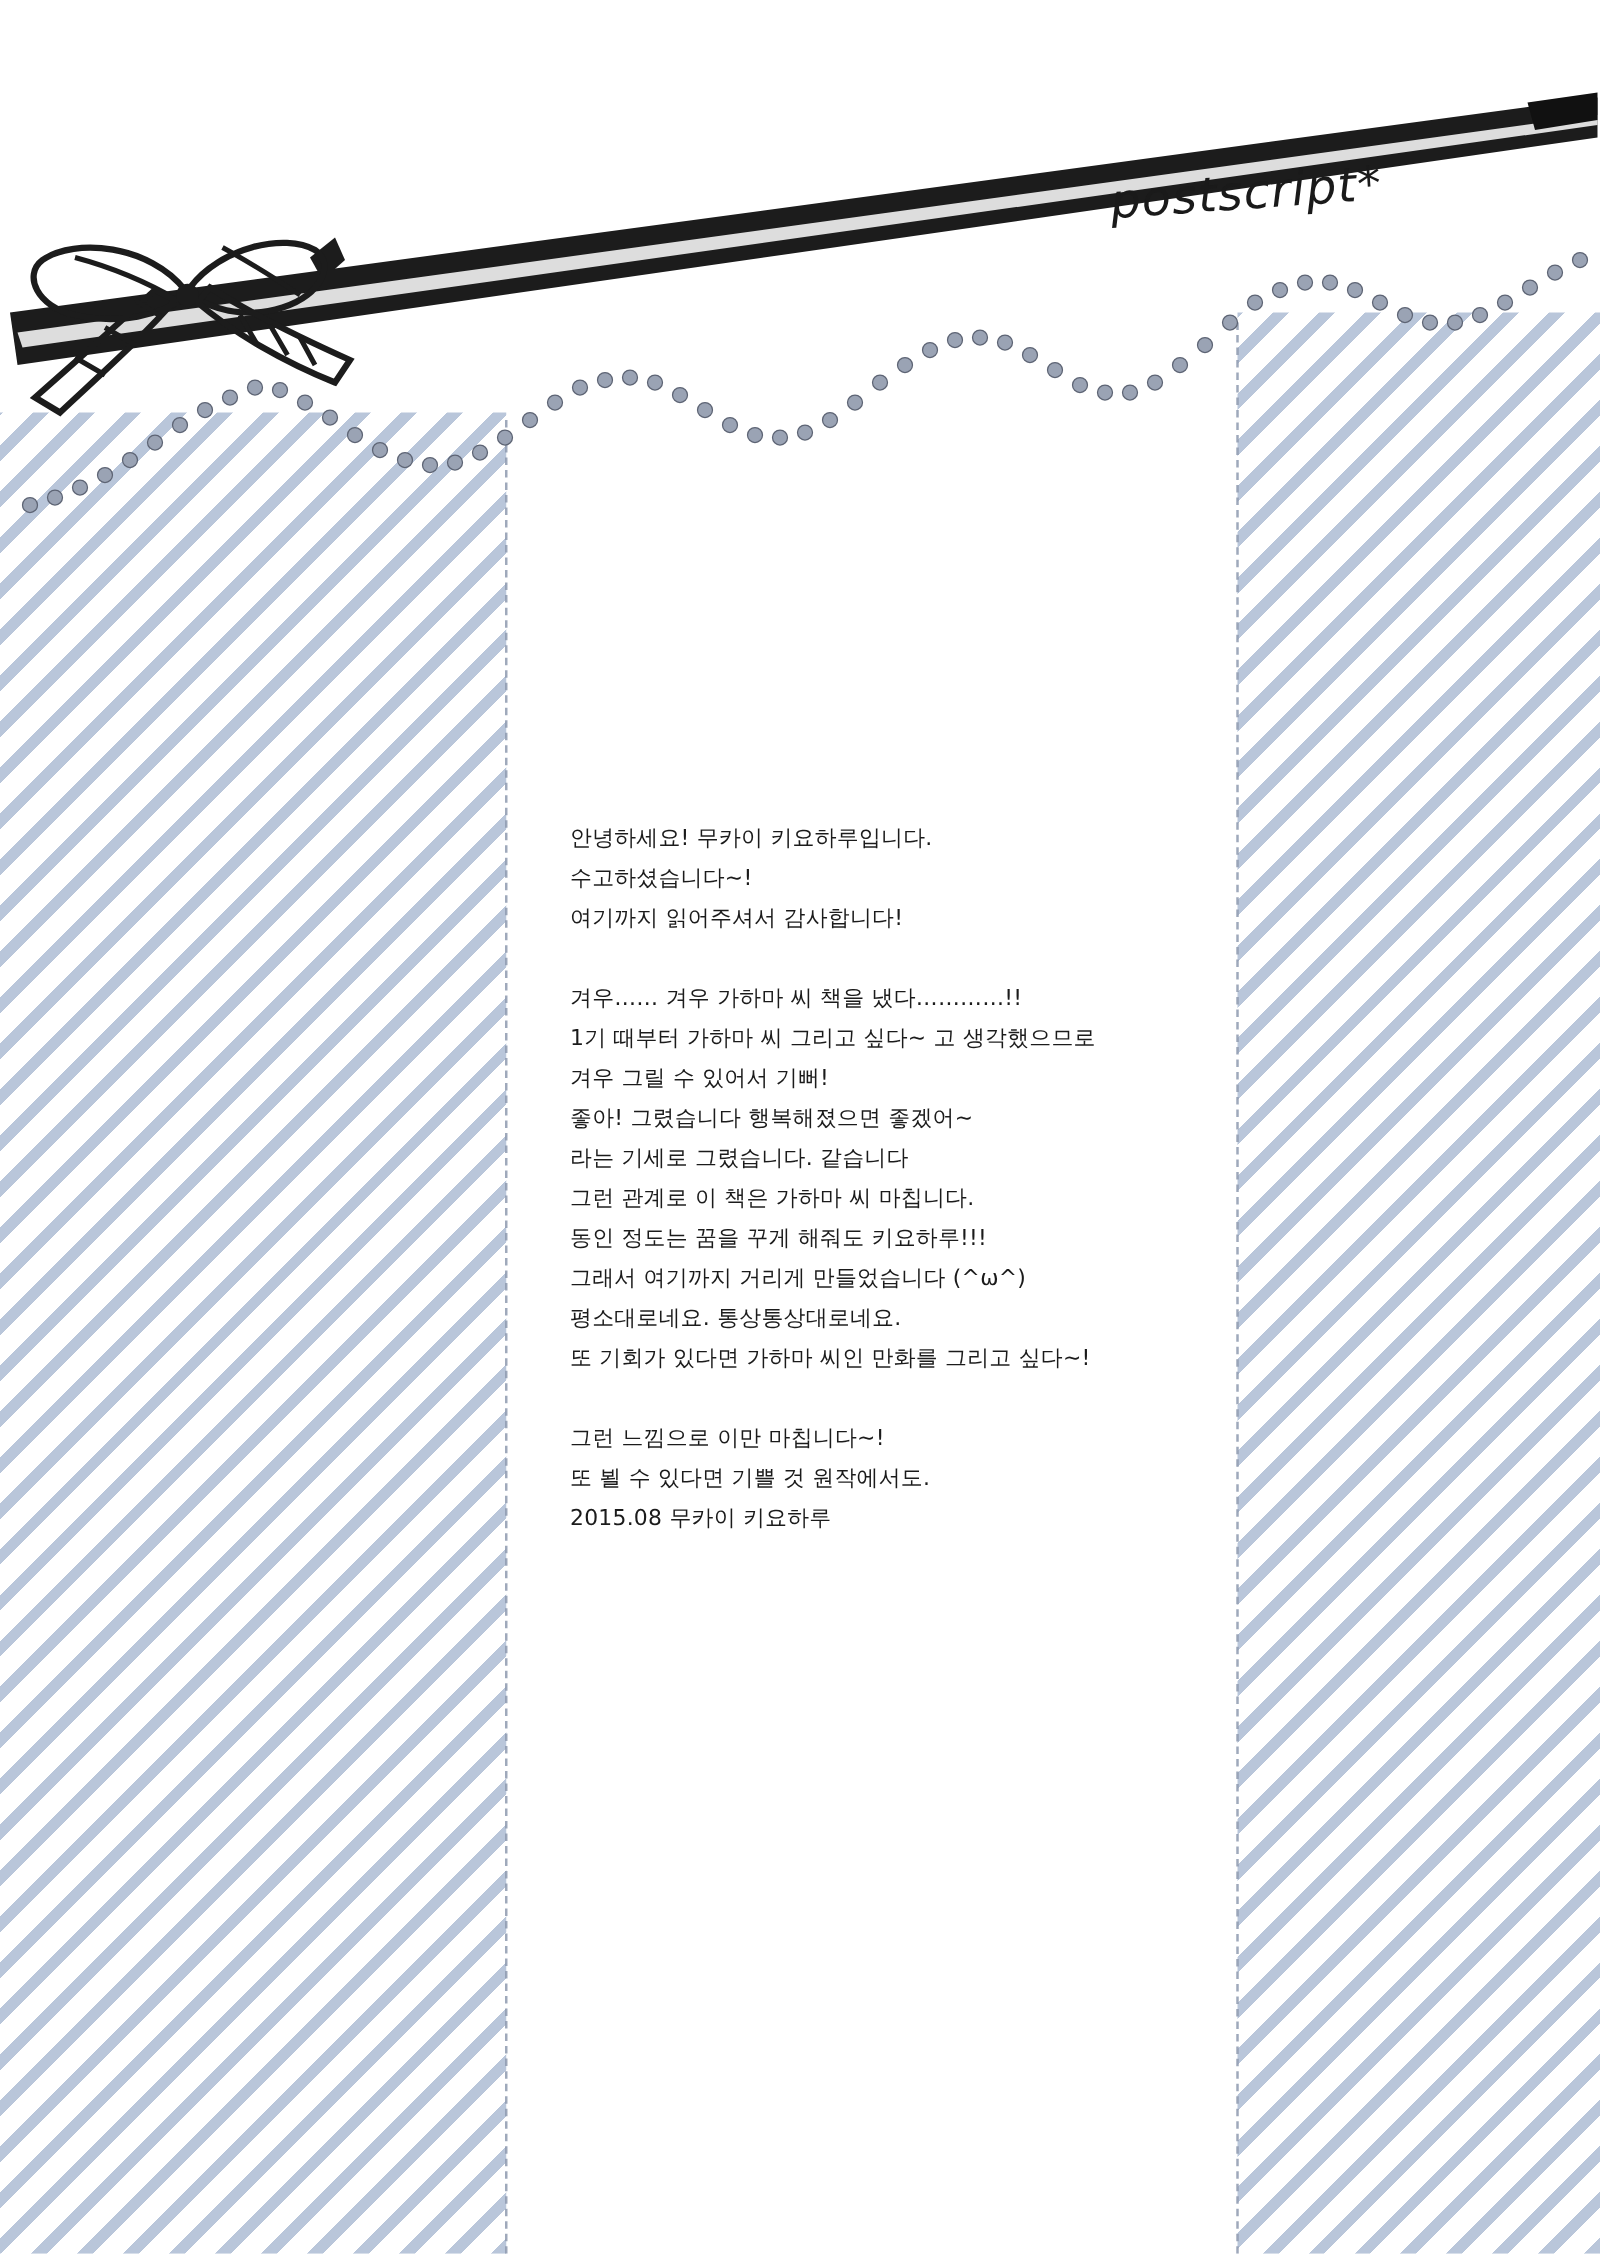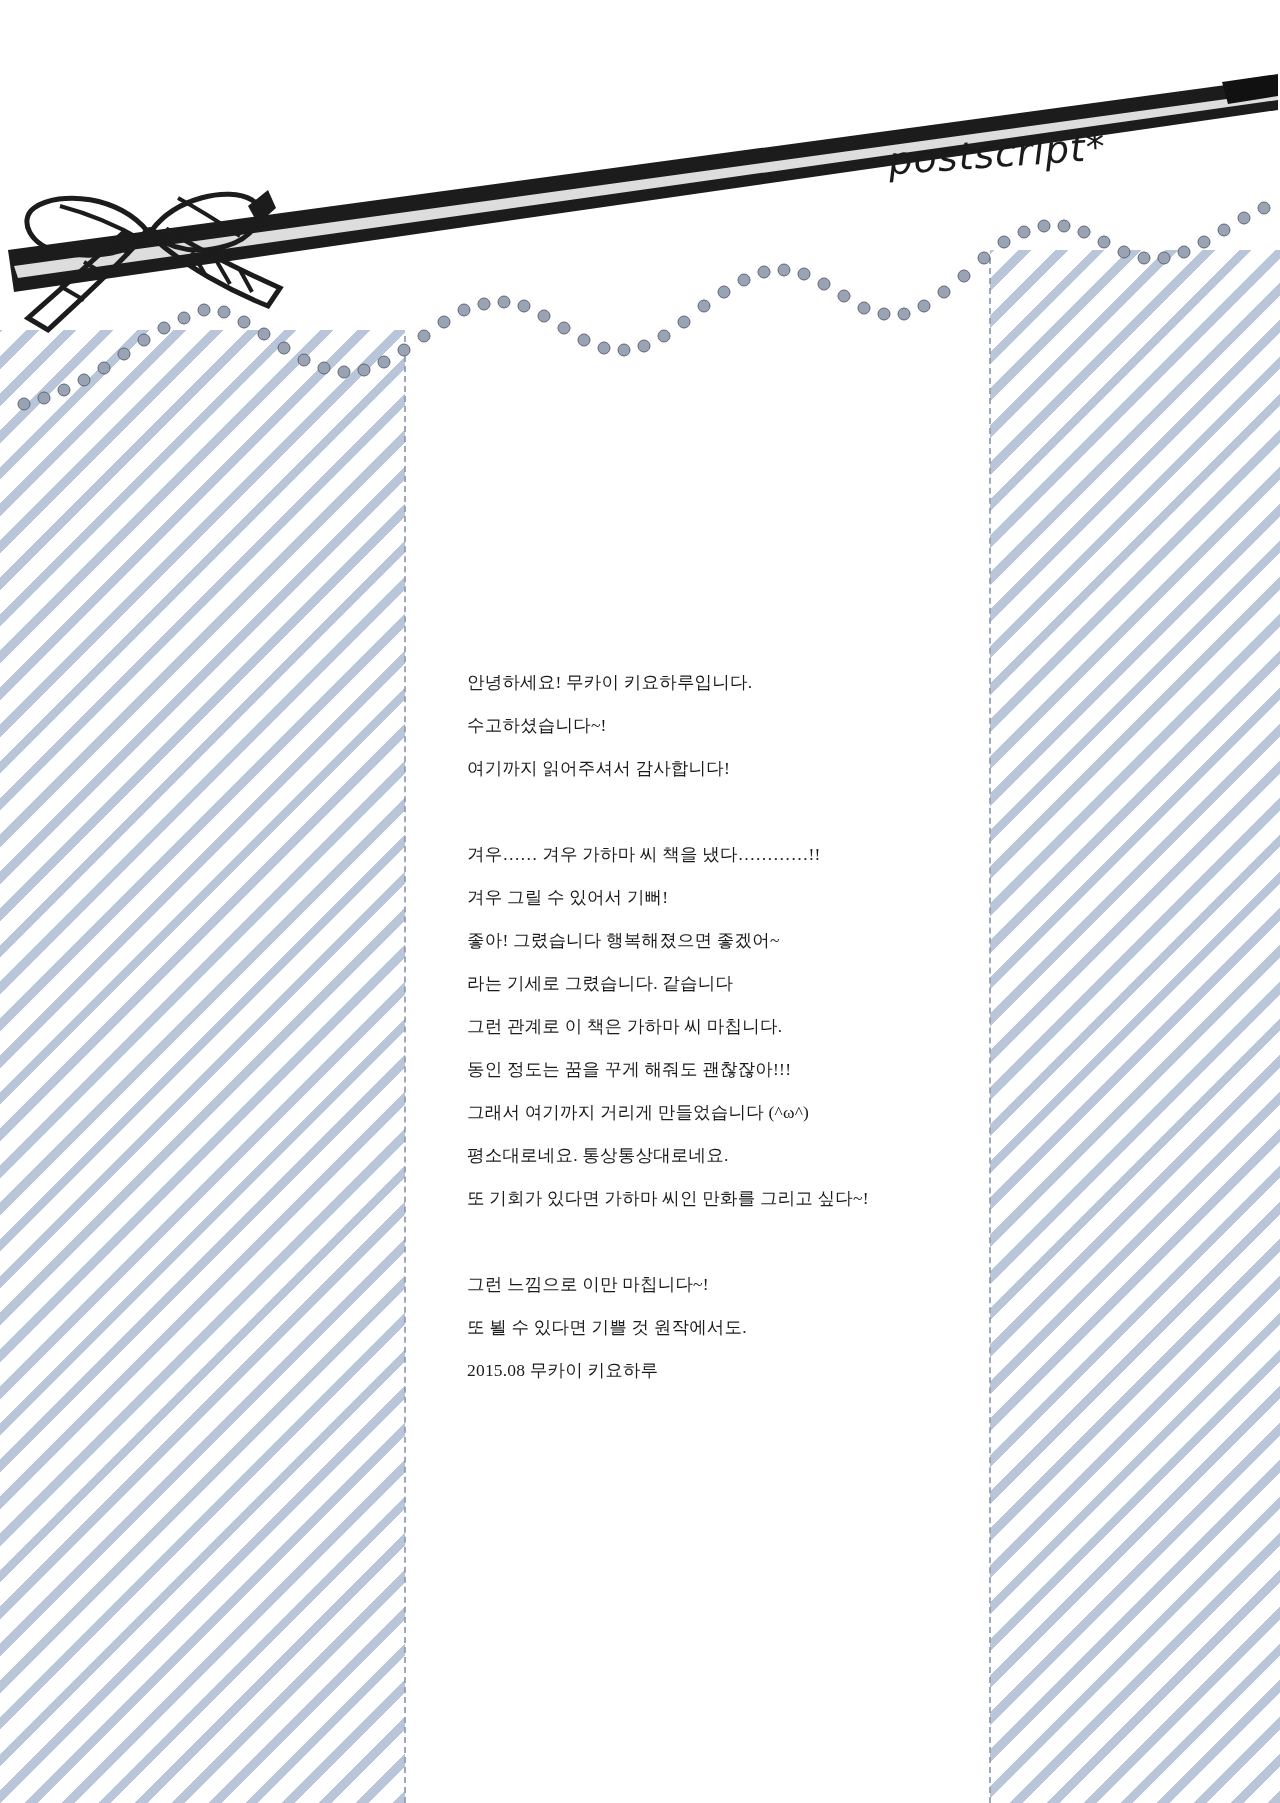--- a/index.html
+++ b/index.html
@@ -89,22 +89,21 @@
     left: 455px;
     top: 655px;
     width: 520px;
     color: #1b1b1b;
     font-family: "DejaVu Sans", "Liberation Sans", sans-serif;
     font-size: 17.5px;
     line-height: 31px;
     letter-spacing: .2px;
   }
   .afterword p {
-    margin: 12px;
-    font-family: Liberation Serif, serif;
+    margin: 1px;
   }
   .para-gap {
     height: 31px;
   }
   .signature {
     margin-top: 34px;
     padding-right: 20px;
     font-size: 17.5px;
   }
 </style>
@@ -210,25 +209,26 @@
 <div class="ps-title">postscript*</div>
 
 <div class="afterword">
   <p>안녕하세요! 무카이 키요하루입니다.</p>
   <p>수고하셨습니다~!</p>
   <p>여기까지 읽어주셔서 감사합니다!</p>
 
   <div class="para-gap"></div>
 
   <p>겨우…… 겨우 가하마 씨 책을 냈다…………!!</p>
+  <p>1기 때부터 가하마 씨 그리고 싶다~ 고 생각했으므로</p>
   <p>겨우 그릴 수 있어서 기뻐!</p>
   <p>좋아! 그렸습니다 행복해졌으면 좋겠어~</p>
   <p>라는 기세로 그렸습니다. 같습니다</p>
   <p>그런 관계로 이 책은 가하마 씨 마칩니다.</p>
-  <p>동인 정도는 꿈을 꾸게 해줘도 괜찮잖아!!!</p>
+  <p>동인 정도는 꿈을 꾸게 해줘도 키요하루!!!</p>
   <p>그래서 여기까지 거리게 만들었습니다 (^ω^)</p>
   <p>평소대로네요. 통상통상대로네요.</p>
   <p>또 기회가 있다면 가하마 씨인 만화를 그리고 싶다~!</p>
 
   <div class="para-gap"></div>
 
   <p>그런 느낌으로 이만 마칩니다~!</p>
   <p>또 뵐 수 있다면 기쁠 것 원작에서도.</p>
 
   <p class="signature">2015.08 무카이 키요하루</p>

